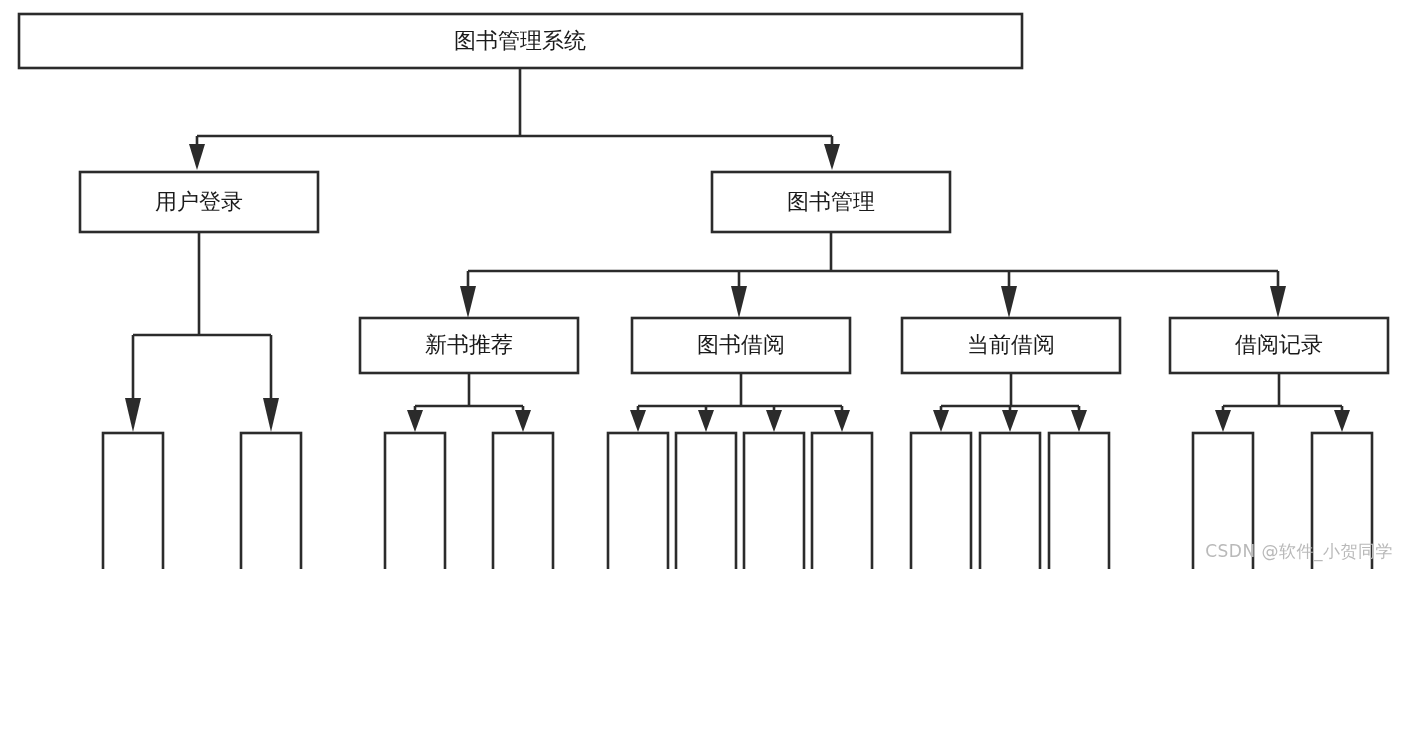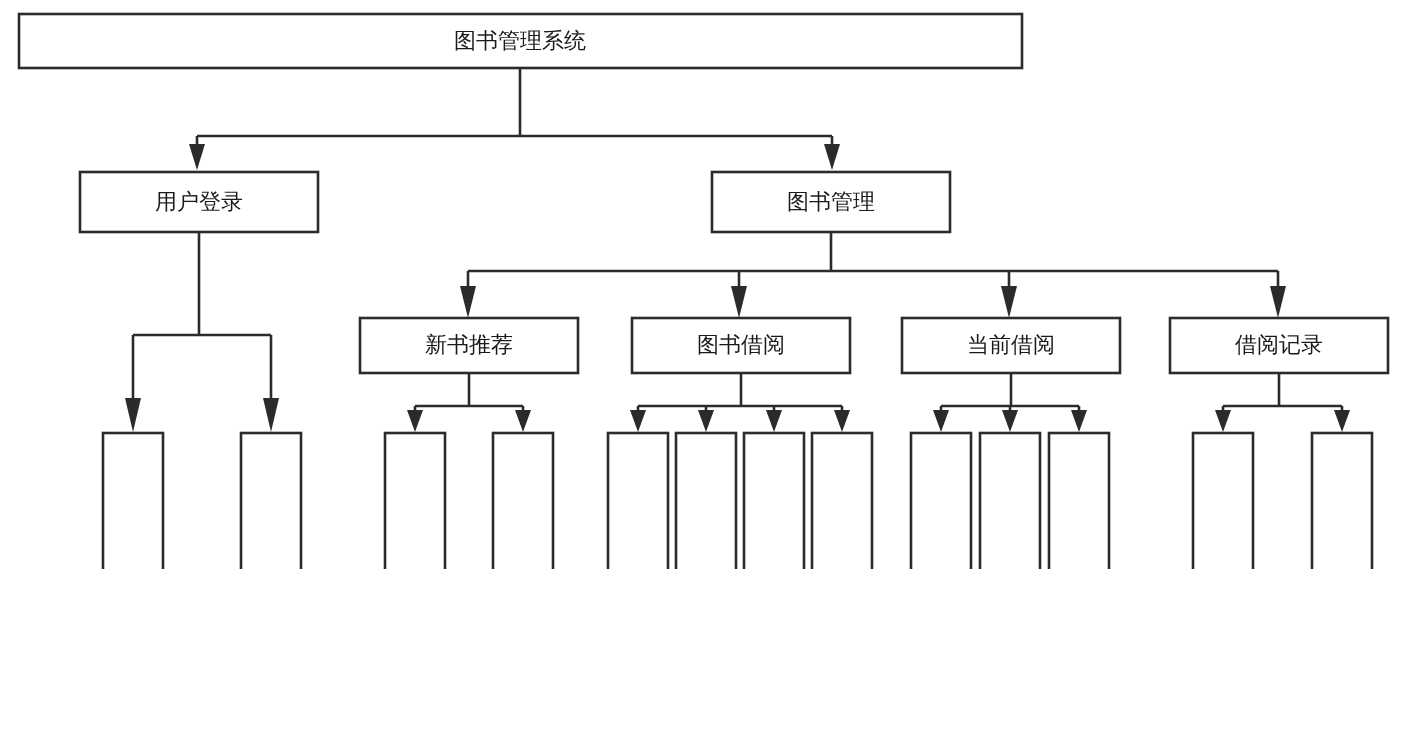--- a/index.html
+++ b/index.html
@@ -201,14 +201,15 @@
   <div class="leaf-label-v" style="left:744px; top:433px; width:60px; height:300px; font-size:22px; letter-spacing:1px; align-items:flex-start; padding-top:8px; box-sizing:border-box;">编辑图书（管理员）</div>
   <div class="leaf-label-v" style="left:812px; top:433px; width:60px; height:300px;">借阅图书</div>
 
   <div class="leaf-label-v" style="left:911px; top:433px; width:60px; height:300px;">查询图书</div>
   <div class="leaf-label-v" style="left:980px; top:433px; width:60px; height:300px;">归还图书</div>
   <div class="leaf-label-v" style="left:1049px; top:433px; width:60px; height:300px; font-size:22px; letter-spacing:1px; align-items:flex-start; padding-top:8px; box-sizing:border-box;">确认归还（管理员）</div>
 
   <div class="leaf-label-v" style="left:1193px; top:433px; width:60px; height:300px; font-size:22px; letter-spacing:3px;">新增借阅记录</div>
   <div class="leaf-label-v" style="left:1312px; top:433px; width:60px; height:300px; font-size:22px; letter-spacing:3px;">查询借阅记录</div>
 
+  <div class="watermark">CSDN @软件_小贺同学</div>
 
 </div>
 
 </body></html>

